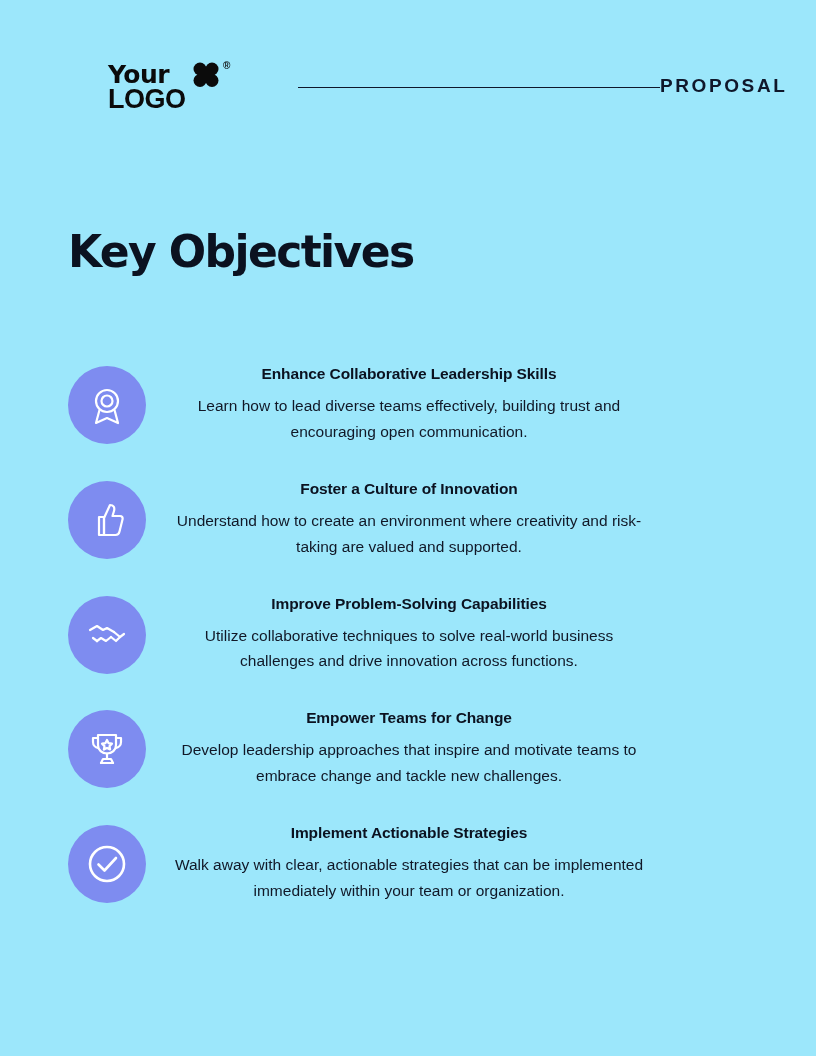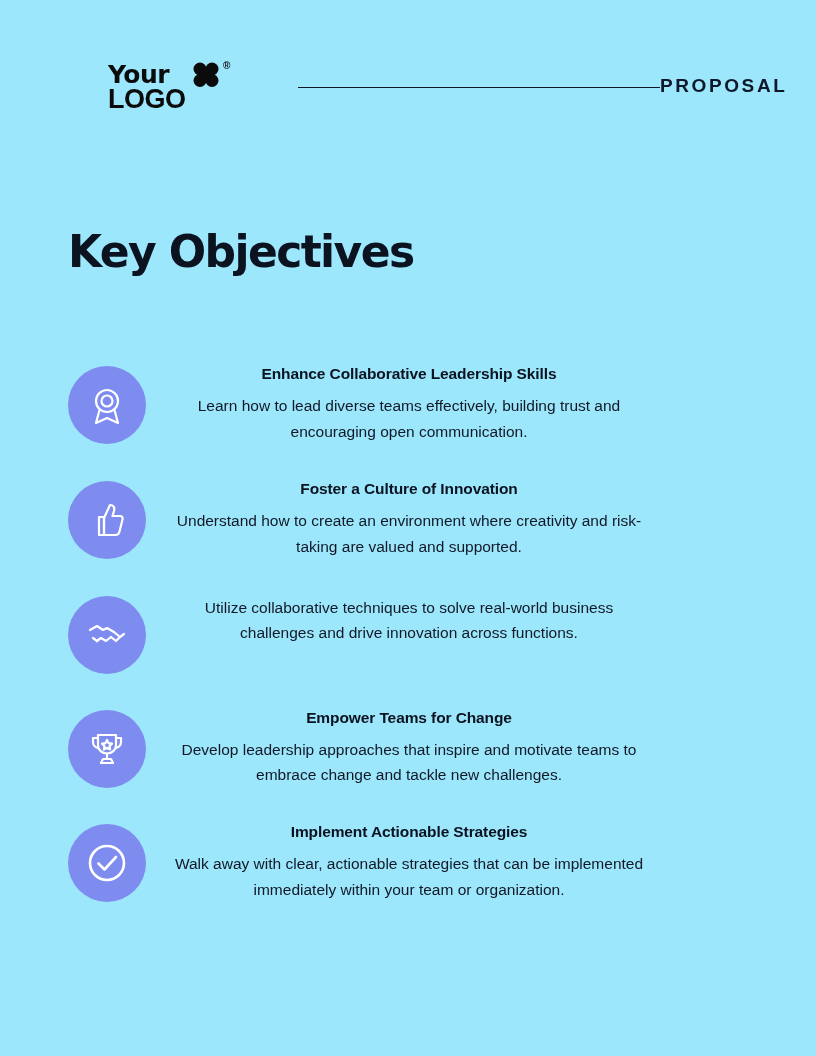--- a/index.html
+++ b/index.html
@@ -209,20 +209,21 @@
       <div class="icon-circle">
         <svg width="46" height="46" viewBox="0 0 46 46" fill="none" stroke="#ffffff" stroke-width="2.2" stroke-linecap="round" stroke-linejoin="round">
           <path d="M6 18 L13 14 L19 18 L23 16 L30 20"></path>
           <path d="M30 20 L36 25 L32 29 L27 25"></path>
           <path d="M27 25 L22 29 L17 26 L13 29"></path>
           <path d="M13 29 L9 26"></path>
           <path d="M36 25 L40 22"></path>
         </svg>
       </div>
       <div class="item-text">
+        <p class="item-title">Improve Problem-Solving Capabilities</p>
         <p class="item-desc">Utilize collaborative techniques to solve real-world business challenges and drive innovation across functions.</p>
       </div>
     </div>
 
     <div class="item">
       <div class="icon-circle">
         <svg width="42" height="42" viewBox="0 0 42 42" fill="none" stroke="#ffffff" stroke-width="2.2" stroke-linecap="round" stroke-linejoin="round">
           <path d="M12 7 L30 7 L30 17 C30 22 26 25.5 21 25.5 C16 25.5 12 22 12 17 Z"></path>
           <path d="M12 10 L7 10 L7 14 C7 17.5 9.5 19.5 12 19.8"></path>
           <path d="M30 10 L35 10 L35 14 C35 17.5 32.5 19.5 30 19.8"></path>

